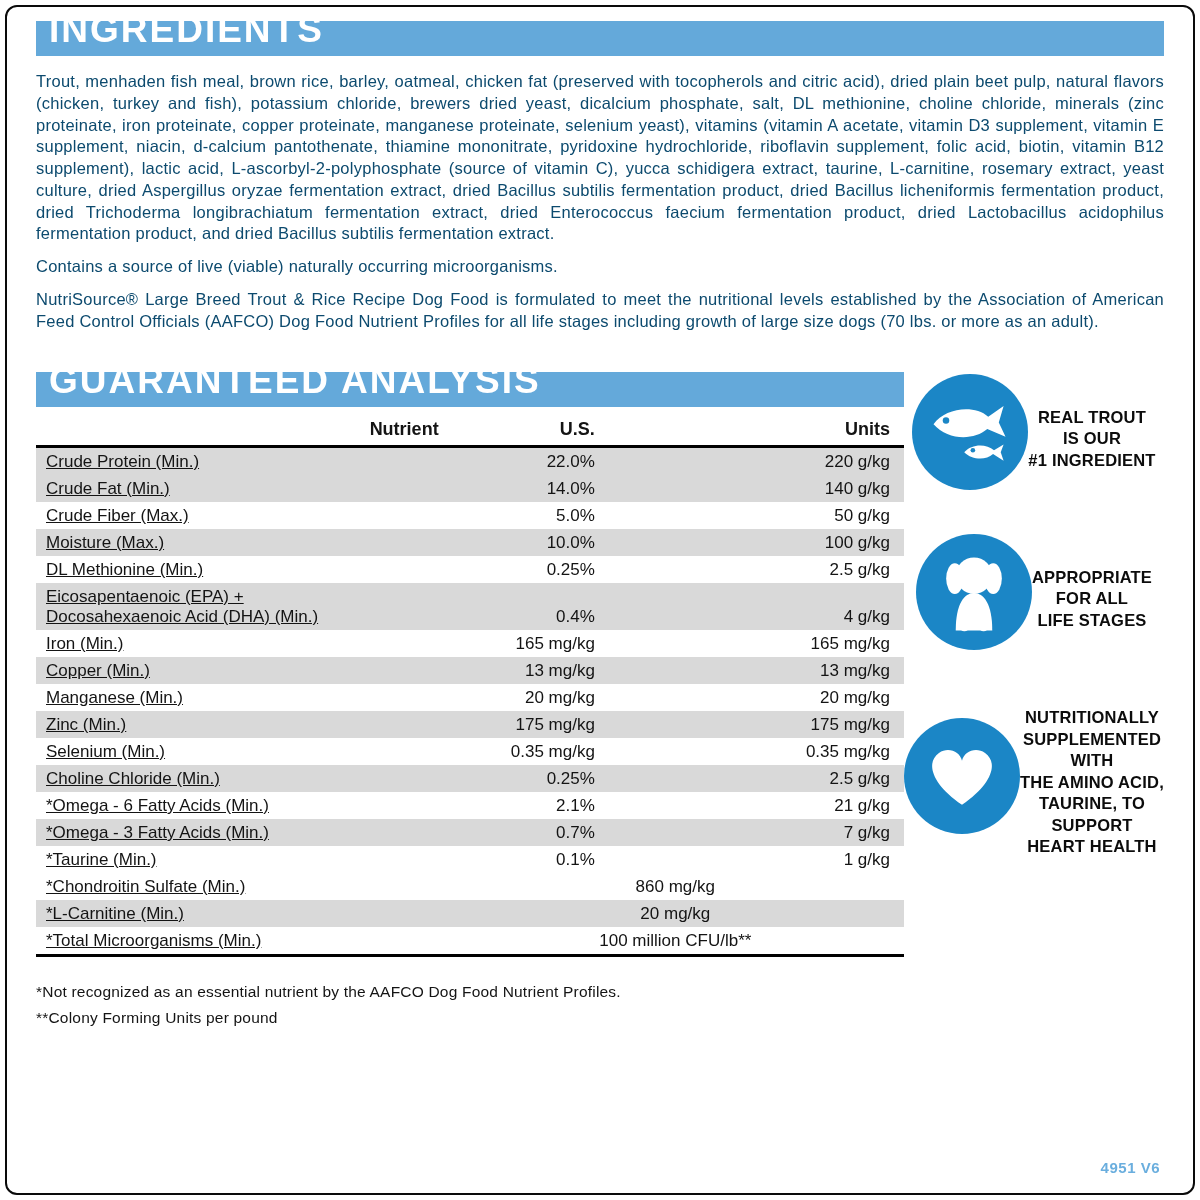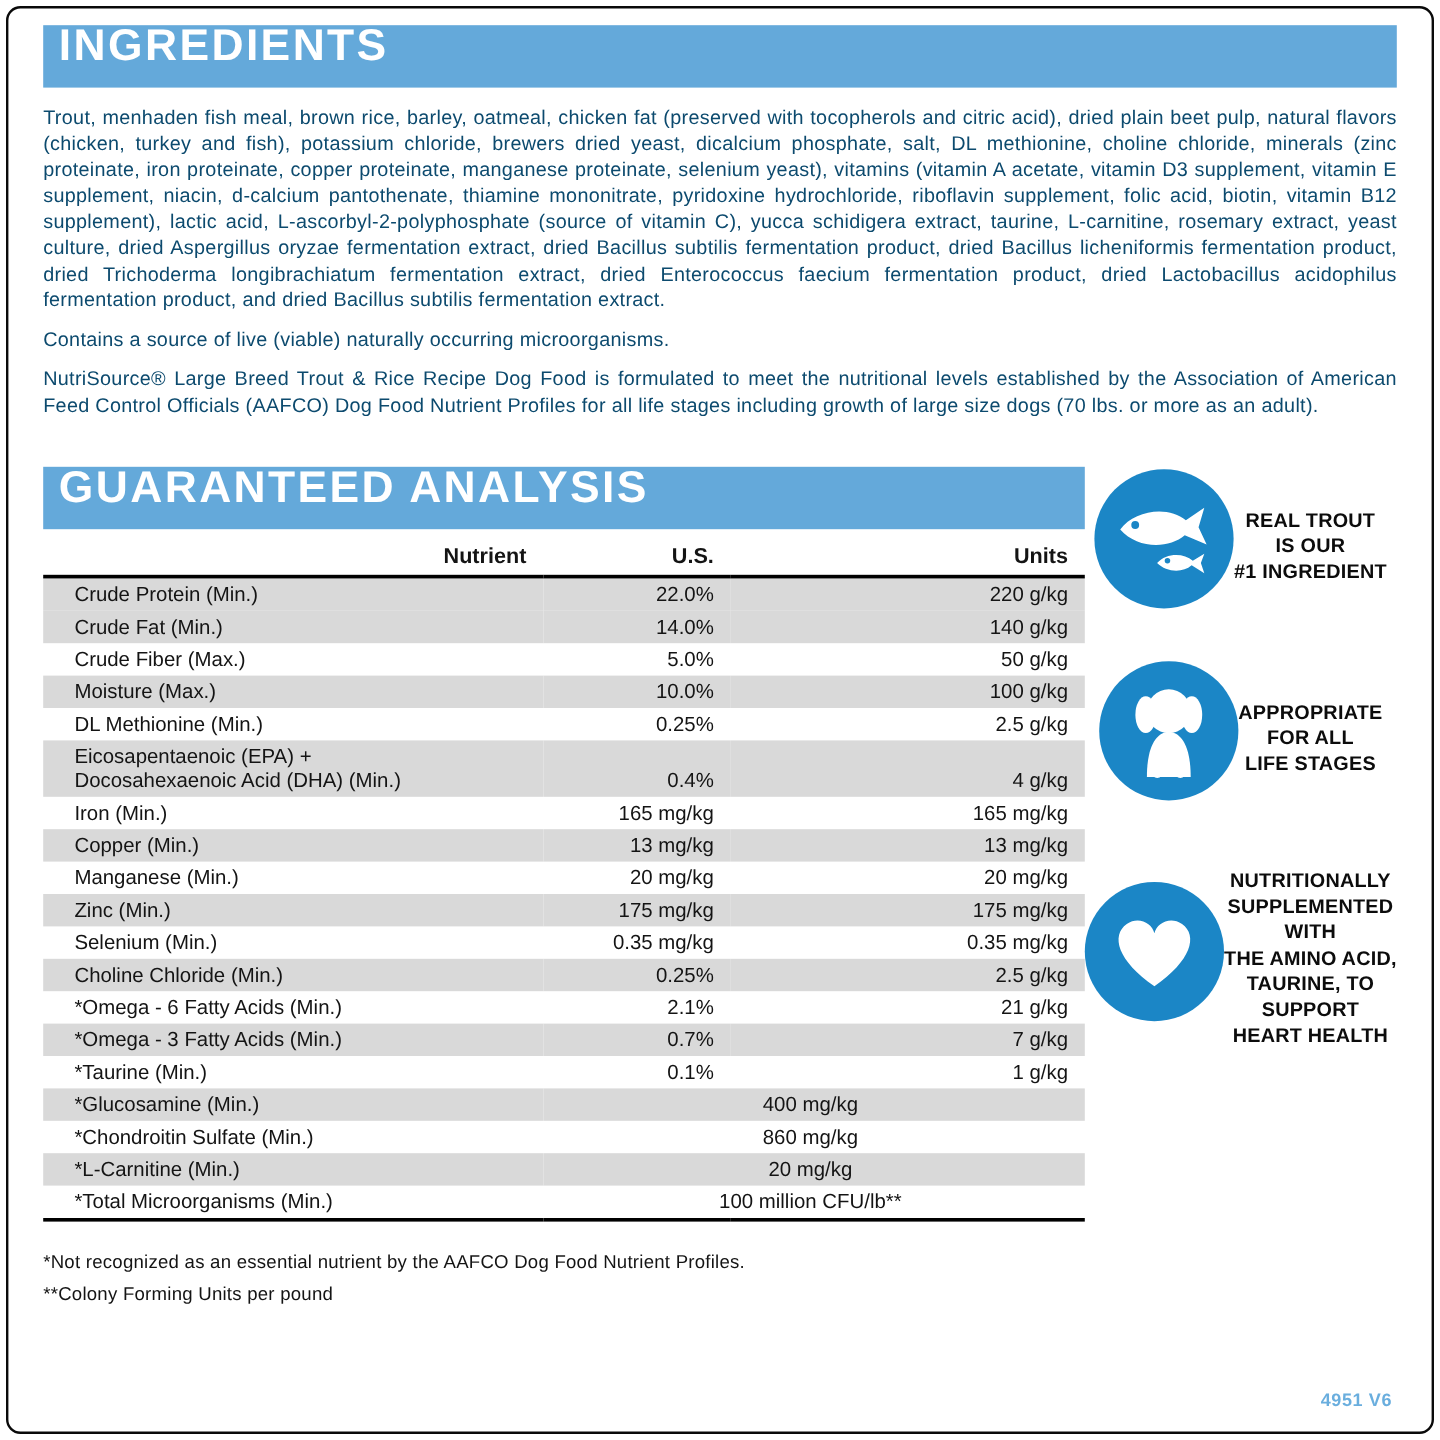--- a/index.html
+++ b/index.html
@@ -10,21 +10,21 @@
     --ink:#141414;
   }
   *{box-sizing:border-box;margin:0;padding:0;}
   html,body{background:#ffffff;}
   body{font-family:"Liberation Sans", sans-serif;color:var(--ink);}
   .canvas{position:relative;width:1200px;height:1200px;background:#ffffff;overflow:hidden;}
   .page-border{position:absolute;inset:5px;border:2px solid #0a0a0a;border-radius:12px;pointer-events:none;}
   .content{position:absolute;left:36px;right:36px;top:21px;}
 
   .banner{
-    height:52px;background:var(--banner-blue);color:#ffffff;
+    height:35px;background:var(--banner-blue);color:#ffffff;
     font-size:37px;font-weight:bold;letter-spacing:2px;
     display:flex;align-items:center;padding:0 14px 18px 13px;text-align:center;
   }
   .body-text{
     margin-top:15px;font-size:16.5px;line-height:1.32;letter-spacing:.25px;color:#0c4a6e;
   }
   .justify{text-align:justify;}
   .note{margin-top:11px;}
 
   .analysis-wrap{display:flex;margin-top:40px;}
@@ -33,21 +33,21 @@
   .ga-table col.c1{width:48%;}
   .ga-table col.c2{width:18%;}
   .ga-table col.c3{width:34%;}
   .ga-table th{
     font-size:18px;font-weight:bold;border-bottom:3.5px solid #000;
     padding:4px 14px 5px 8px;
   }
   .ga-table th.left{text-align:right;padding-left:8px;margin-top:18px;}
   .ga-table th.num{text-align:right;}
   .ga-table td{padding:3.5px 14px 3.5px 8px;vertical-align:bottom;}
-  .ga-table td.nutrient{padding-left:26px;white-space:pre-line;}
+  .ga-table td.nutrient{padding-left:10px;white-space:pre-line;text-decoration:underline;}
   .ga-table td.num{text-align:right;}
   .ga-table td.combined{text-align:center;}
   .ga-table tr.shaded td{background:var(--row-shade);}
   .ga-table tbody tr:last-child td{border-bottom:3.5px solid #000;}
 
   .footnotes{margin-top:24px;font-size:15.5px;line-height:1.4;letter-spacing:.2px;}
   .footnotes > div{margin-top:4px;}
 
   .badges{flex:1;display:flex;flex-direction:column;align-items:center;padding-top:2px;}
   .badge{display:flex;flex-direction:row;align-items:center;margin-bottom:44px;}
@@ -169,25 +169,20 @@
               <tr class="shaded">
     <td class="nutrient">*Omega - 3 Fatty Acids (Min.)</td>
     <td class="num">0.7%</td>
     <td class="num">7 g/kg</td>
   </tr>
               <tr>
     <td class="nutrient">*Taurine (Min.)</td>
     <td class="num">0.1%</td>
     <td class="num">1 g/kg</td>
   </tr>
-              <tr class="shaded">
-    <td class="nutrient">*Glucosamine (Min.)</td>
-    <td class="combined" colspan="2">400 mg/kg</td>
-
-  </tr>
               <tr>
     <td class="nutrient">*Chondroitin Sulfate (Min.)</td>
     <td class="combined" colspan="2">860 mg/kg</td>
 
   </tr>
               <tr class="shaded">
     <td class="nutrient">*L-Carnitine (Min.)</td>
     <td class="combined" colspan="2">20 mg/kg</td>
 
   </tr>

